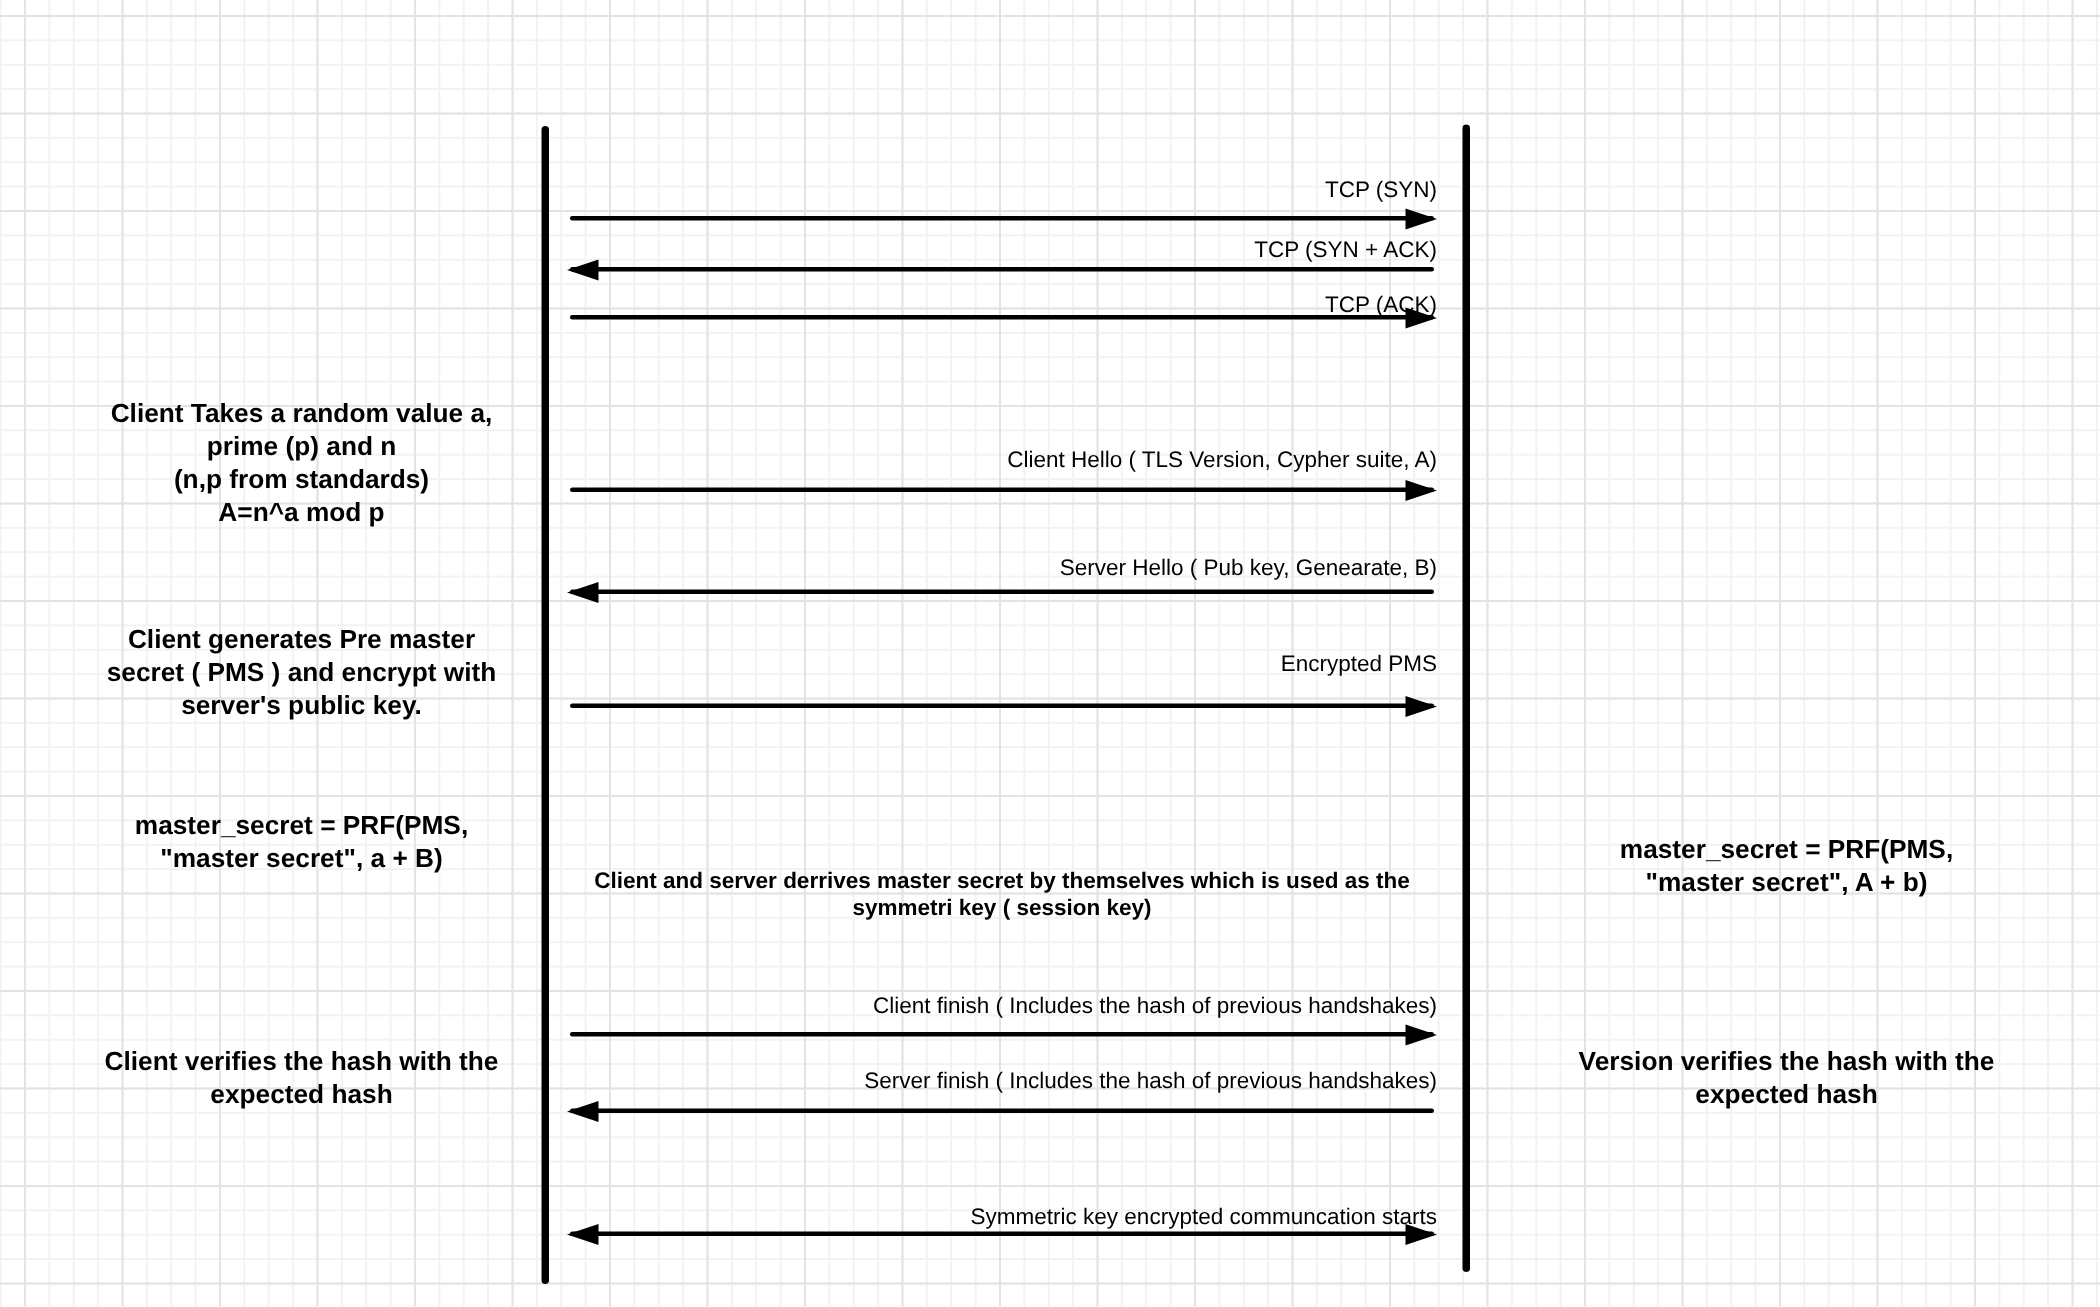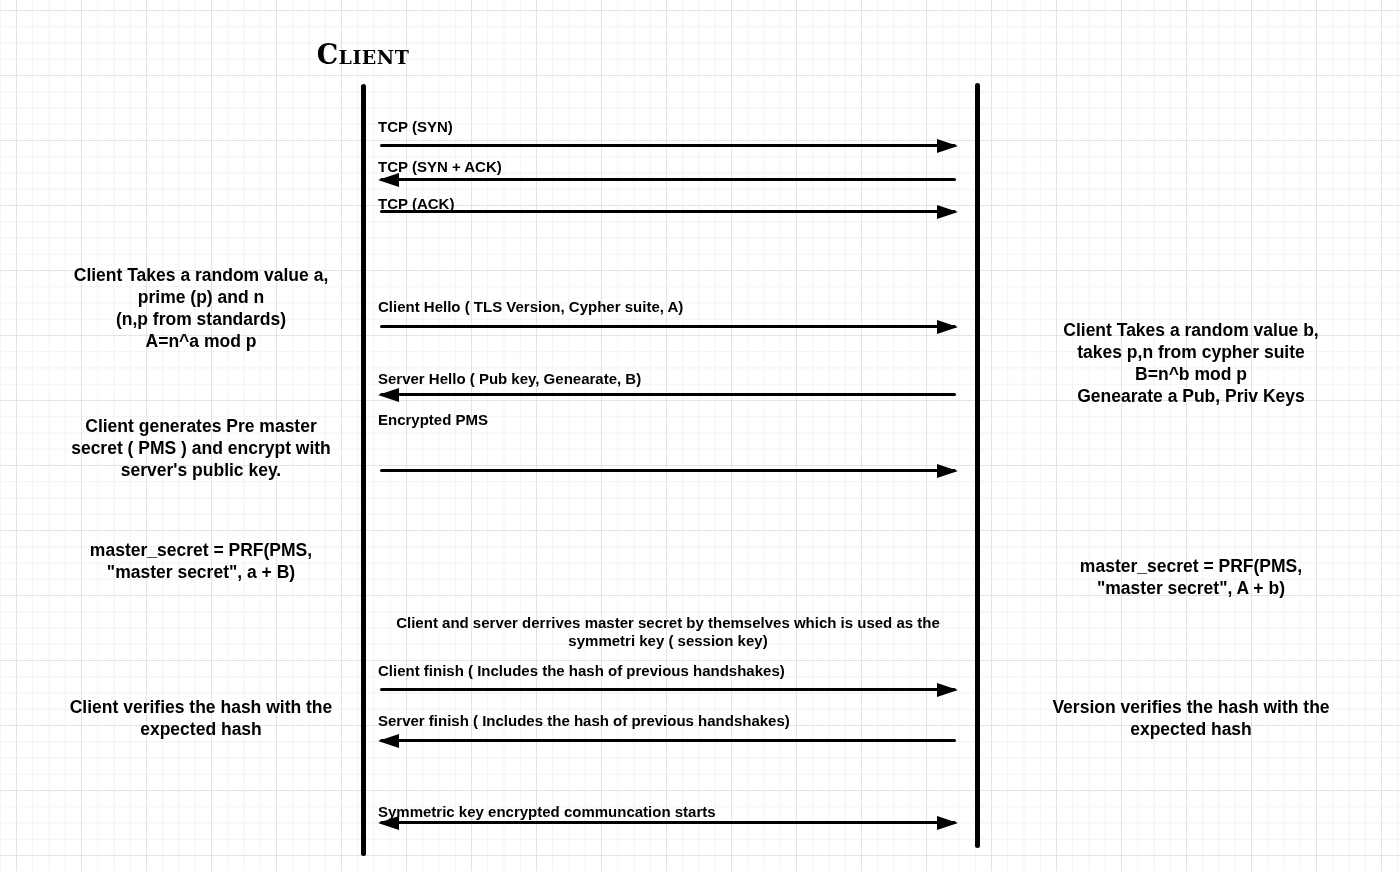--- a/index.html
+++ b/index.html
@@ -46,22 +46,22 @@
 
   .msg {
     position: absolute;
     left: 378px;
     width: 580px;
     height: 0;
   }
   .msg-label {
     position: absolute;
     left: 0; width: 100%;
-    text-align: left;
-    font-weight: bold;
+    text-align: right;
+    font-weight: normal;
     font-size: 15px;
     line-height: 16px;
     white-space: nowrap;
   }
   .msg-line {
     position: absolute;
     left: 2px; right: 2px;
     height: 3px;
     background: #000000;
     border-radius: 2px;
@@ -101,29 +101,27 @@
 
   .center-note {
     position: absolute;
     left: 378px;
     width: 580px;
     text-align: center;
     font-weight: bold;
     font-size: 15px;
     line-height: 17.5px;
     white-space: pre-line;
-    margin-top: 35px;
   }
 </style>
 </head>
 <body>
 
 <div class="canvas">
 
-  <div class="actor-title client">Client</div>
 
   <div class="lifeline client"></div>
   <div class="lifeline server"></div>
 
   <div class="msg">
     <div class="msg-label" style="top:119px">TCP (SYN)</div>
     <div class="msg-line" style="top:144px" data-dir="right"></div>
   </div>
   <div class="msg">
     <div class="msg-label" style="top:159px">TCP (SYN + ACK)</div>
@@ -135,21 +133,21 @@
   </div>
   <div class="msg">
     <div class="msg-label" style="top:299px">Client Hello ( TLS Version, Cypher suite, A)</div>
     <div class="msg-line" style="top:325px" data-dir="right"></div>
   </div>
   <div class="msg">
     <div class="msg-label" style="top:371px">Server Hello ( Pub key, Genearate, B)</div>
     <div class="msg-line" style="top:393px" data-dir="left"></div>
   </div>
   <div class="msg">
-    <div class="msg-label" style="top:412px">Encrypted PMS</div>
+    <div class="msg-label" style="top:435px">Encrypted PMS</div>
     <div class="msg-line" style="top:469px" data-dir="right"></div>
   </div>
   <div class="msg">
     <div class="msg-label" style="top:663px">Client finish ( Includes the hash of previous handshakes)</div>
     <div class="msg-line" style="top:688px" data-dir="right"></div>
   </div>
   <div class="msg">
     <div class="msg-label" style="top:713px">Server finish ( Includes the hash of previous handshakes)</div>
     <div class="msg-line" style="top:739px" data-dir="left"></div>
   </div>
@@ -166,22 +164,18 @@
 server's public key.</div>
   <div class="side-note left" style="top:264px">Client Takes a random value a,
 prime (p) and n
 (n,p from standards)
 A=n^a mod p</div>
   <div class="side-note left" style="top:539px">master_secret = PRF(PMS,
 "master secret", a + B)</div>
   <div class="side-note left" style="top:696px">Client verifies the hash with the
 expected hash</div>
 
-  <div class="side-note right" style="top:319px">Client Takes a random value b,
-takes p,n from cypher suite
-B=n^b mod p
-Genearate a Pub, Priv Keys</div>
   <div class="side-note right" style="top:555px">master_secret = PRF(PMS,
 "master secret", A + b)</div>
   <div class="side-note right" style="top:696px">Version verifies the hash with the
 expected hash</div>
 
 </div>
 
 </body></html>

